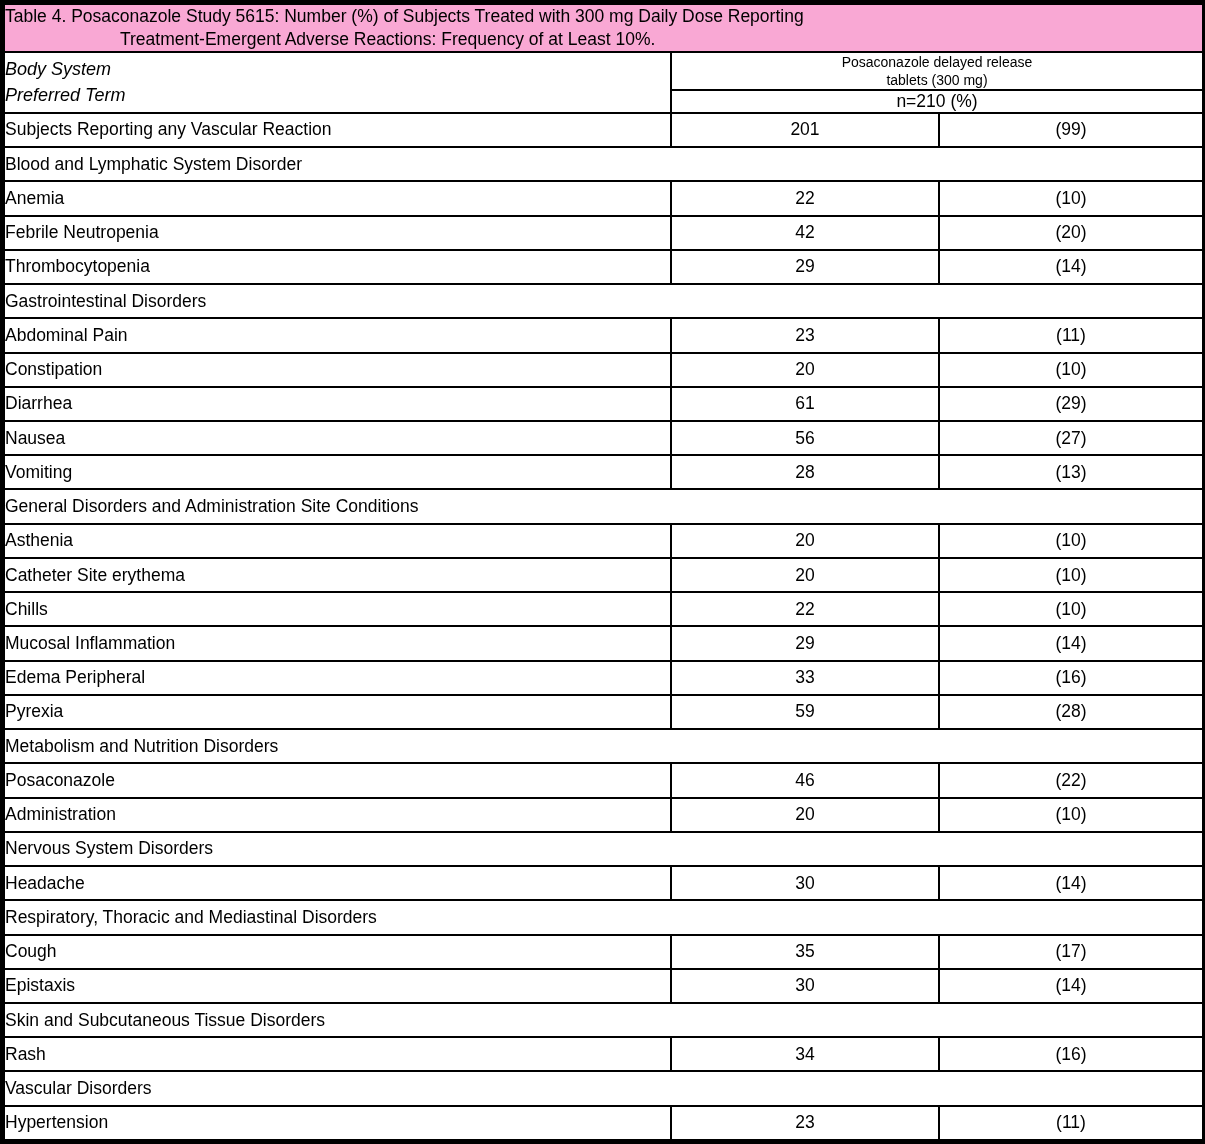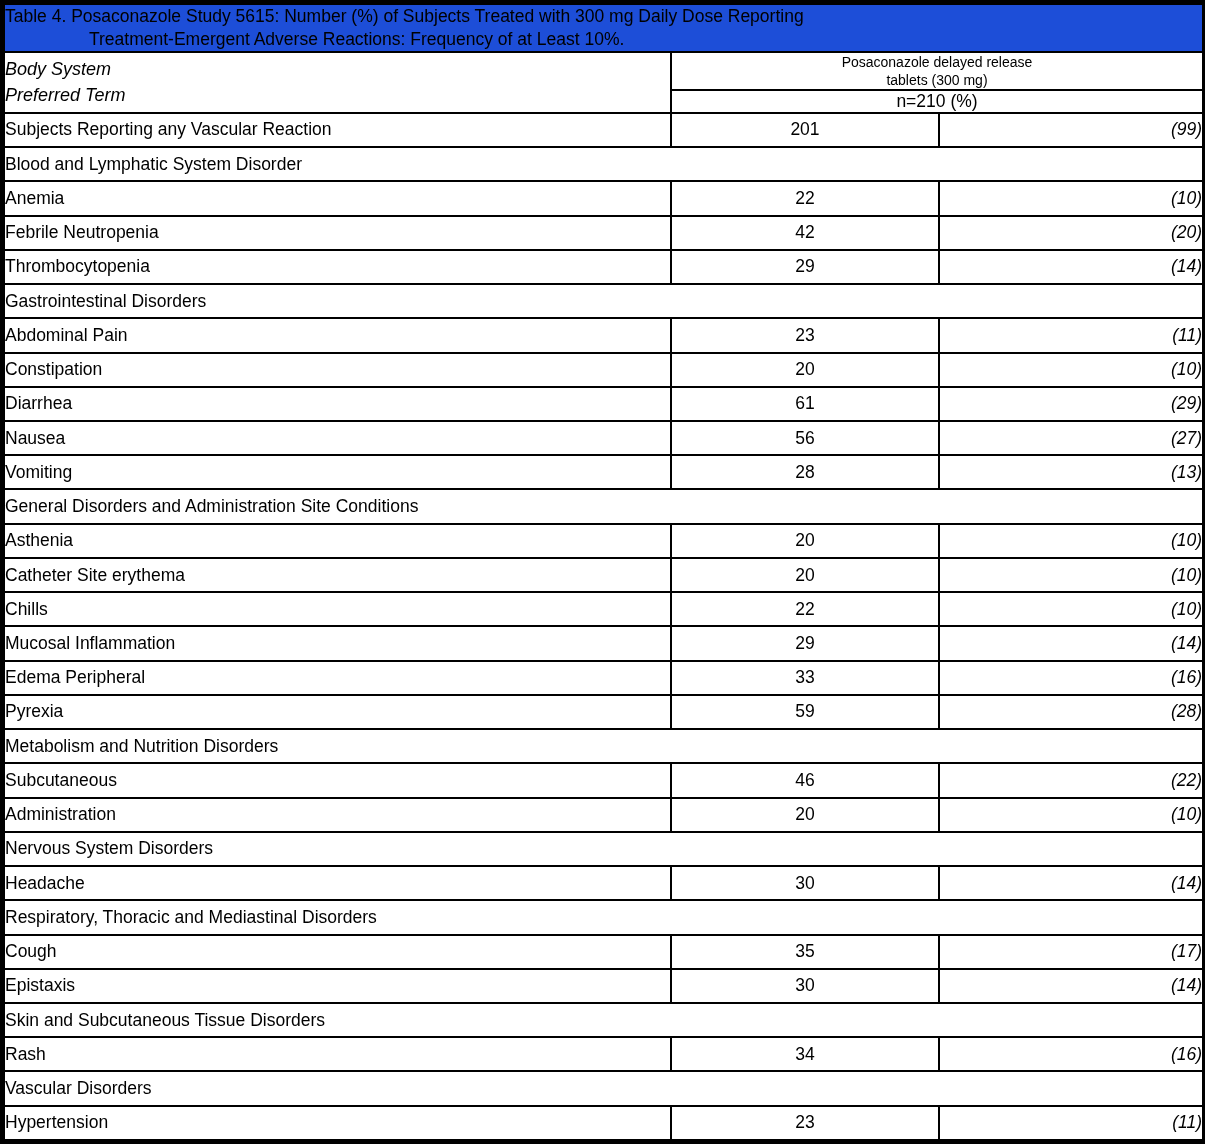--- a/index.html
+++ b/index.html
@@ -34,32 +34,32 @@
   table.ae-table td,
   table.ae-table th {
     border: 2px solid #000000;
     padding: 0;
     vertical-align: middle;
     font-weight: normal;
   }
 
   
   .title-cell {
-    background: #1d4ed8;
+    background: #f9a8d4;
     font-weight: bold;
     font-size: 17.5px;
     line-height: 1.30;
     text-align: left;
     padding: 6px 8px 7px 8px;
     border-left: none;
     border-top: none;
     border-right: none;
   }
   .title-line-1 { display: block; text-align: left; }
-  .title-line-2 { display: block; text-align: left; padding-left: 84px; }
+  .title-line-2 { display: block; text-align: left; padding-left: 84px; margin-left: 31px; }
 
   
   .hdr-bodysystem {
     font-weight: bold;
     font-style: italic;
     text-align: left;
     line-height: 1.45;
     font-size: 18px;
     border-left: none;
   }
@@ -86,24 +86,23 @@
     text-align: left;
     padding: 3px 0 4px 8px;
     border-left: none;
     white-space: nowrap;
   }
   .num-cell {
     text-align: center;
     padding: 3px 0 4px 0;
   }
   .pct-cell {
-    text-align: right;
+    text-align: center;
     padding: 3px 0 4px 0;
     border-right: none;
-    font-style: italic;
   }
   .section-cell {
     text-align: left;
     padding: 3px 0 4px 8px;
     border-left: none;
     border-right: none;
     white-space: nowrap;
   }
 </style>
 </head>
@@ -221,21 +220,21 @@
         </tr>
         <tr>
           <td class="term-cell">Pyrexia</td>
           <td class="num-cell">59</td>
           <td class="pct-cell">(28)</td>
         </tr>
         <tr>
           <td class="section-cell" colspan="3">Metabolism and Nutrition Disorders</td>
         </tr>
         <tr>
-          <td class="term-cell">Subcutaneous</td>
+          <td class="term-cell">Posaconazole</td>
           <td class="num-cell">46</td>
           <td class="pct-cell">(22)</td>
         </tr>
         <tr>
           <td class="term-cell">Administration</td>
           <td class="num-cell">20</td>
           <td class="pct-cell">(10)</td>
         </tr>
         <tr>
           <td class="section-cell" colspan="3">Nervous System Disorders</td>

